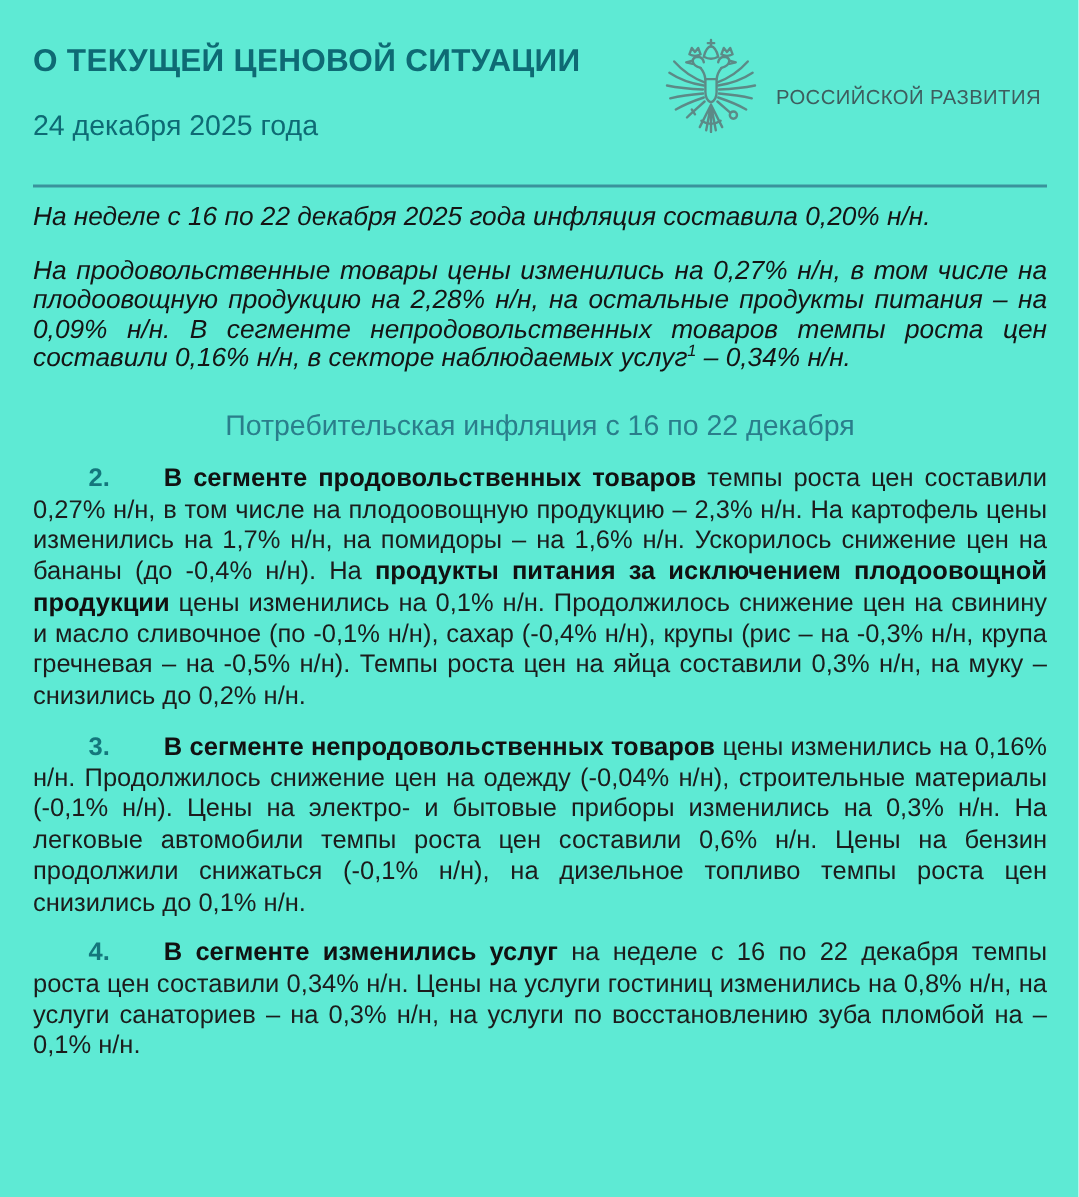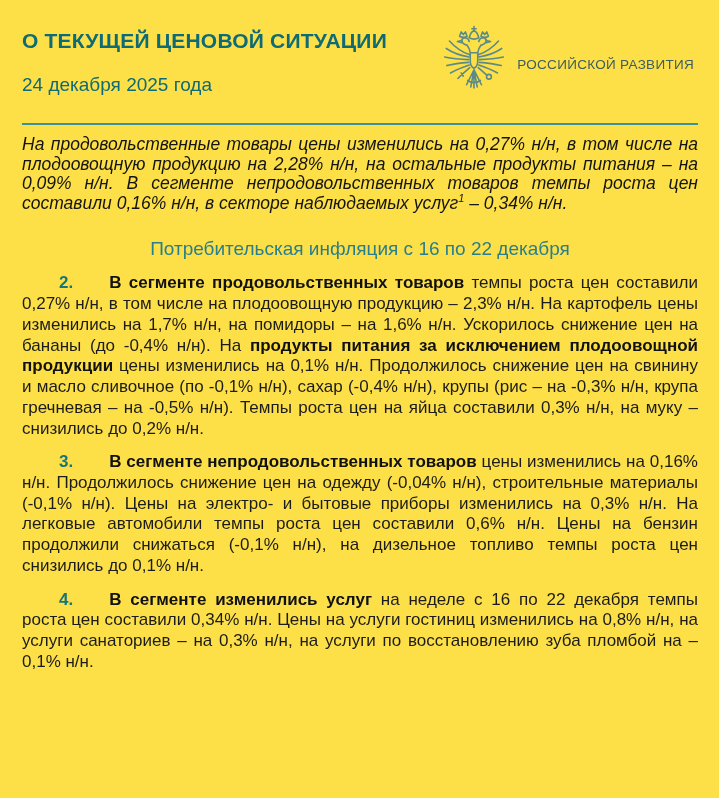--- a/index.html
+++ b/index.html
@@ -1,18 +1,18 @@
 <!DOCTYPE html>
 <html lang="ru"><head>
 <meta charset="utf-8">
 <style>
   html,body{margin:0;padding:0;background:#ffffff;}
   .page{
     width:719px;height:798px;box-sizing:border-box;
-    padding:22px 21px 16px 22px;overflow:hidden;background:#fde047;
+    padding:22px 21px 16px 22px;overflow:hidden;background:#5eead4;
     font-family:"Liberation Sans", sans-serif;color:#1c1c1c;
   }
   
   .hdr{display:flex;justify-content:space-between;align-items:flex-start;}
   .hdr-left{flex:0 0 370px;}
   .hdr-left h1{
     margin:6px 0 0;font-size:21px;line-height:26px;font-weight:bold;
     color:#0e6a74;letter-spacing:.2px;
   }
   .doc-date{margin-top:19px;font-size:19px;line-height:24px;color:#0e6a74;}
@@ -23,21 +23,21 @@
   .resume{margin-top:15px;}
   .rule{height:0;border-top:1px solid #3a939c;}
   .resume h2{
     margin:0;padding:6px 0 5px;font-size:16.5px;font-weight:bold;
     color:#0d6f7a;letter-spacing:.4px;
   }
   .it{
     margin:10px 0 0;font-style:italic;font-size:17.5px;line-height:1.12;
     text-align:justify;color:#141414;
   }
-  .it + .it{margin-top:4px;}
+  .it + .it{margin-top:16px;}
   sup{font-size:11px;line-height:0;}
   
   .subtitle{
     margin:24px 0 0;font-size:19px;line-height:23px;font-weight:normal;
     color:#2a7e8b;
     text-align:center;
   }
   .para{
     margin:13px 0 0;font-size:17px;line-height:1.22;text-align:justify;
     text-indent:37px;color:#1c1c1c;
@@ -90,20 +90,21 @@
       </span>
       <div class="ministry">
         <div>РОССИЙСКОЙ РАЗВИТИЯ</div>
       </div>
     </div>
   </header>
 
   <section class="resume">
     <div class="rule"></div>
     <div class="rule"></div>
+    <p class="it">На неделе с 16 по 22 декабря 2025 года инфляция составила 0,20% н/н.</p>
     <p class="it"><span>На продовольственные товары цены изменились на 0,27% н/н, в том числе на плодоовощную продукцию на 2,28% н/н, на остальные продукты питания – на 0,09% н/н. В сегменте непродовольственных товаров темпы роста цен составили 0,16% н/н, в секторе наблюдаемых услуг</span><sup>1</sup><span> – 0,34% н/н.</span></p>
   </section>
 
   <h3 class="subtitle">Потребительская инфляция с 16 по 22 декабря</h3>
 
 
   <p class="para"><span class="num">2.</span><b>В сегменте продовольственных товаров</b><span> темпы роста цен составили 0,27% н/н, в том числе на плодоовощную продукцию – 2,3% н/н. На картофель цены изменились на 1,7% н/н, на помидоры – на 1,6% н/н. Ускорилось снижение цен на бананы (до -0,4% н/н). На </span><b>продукты питания за исключением плодоовощной продукции</b><span> цены изменились на 0,1% н/н. Продолжилось снижение цен на свинину и масло сливочное (по -0,1% н/н), сахар (-0,4% н/н), крупы (рис – на -0,3% н/н, крупа гречневая – на -0,5% н/н). Темпы роста цен на яйца составили 0,3% н/н, на муку – снизились до 0,2% н/н.</span></p>
 
   <p class="para"><span class="num">3.</span><b>В сегменте непродовольственных товаров</b><span> цены изменились на 0,16% н/н. Продолжилось снижение цен на одежду (-0,04% н/н), строительные материалы (-0,1% н/н). Цены на электро- и бытовые приборы изменились на 0,3% н/н. На легковые автомобили темпы роста цен составили 0,6% н/н. Цены на бензин продолжили снижаться (-0,1% н/н), на дизельное топливо темпы роста цен снизились до 0,1% н/н.</span><b></b><span></span></p>
 

